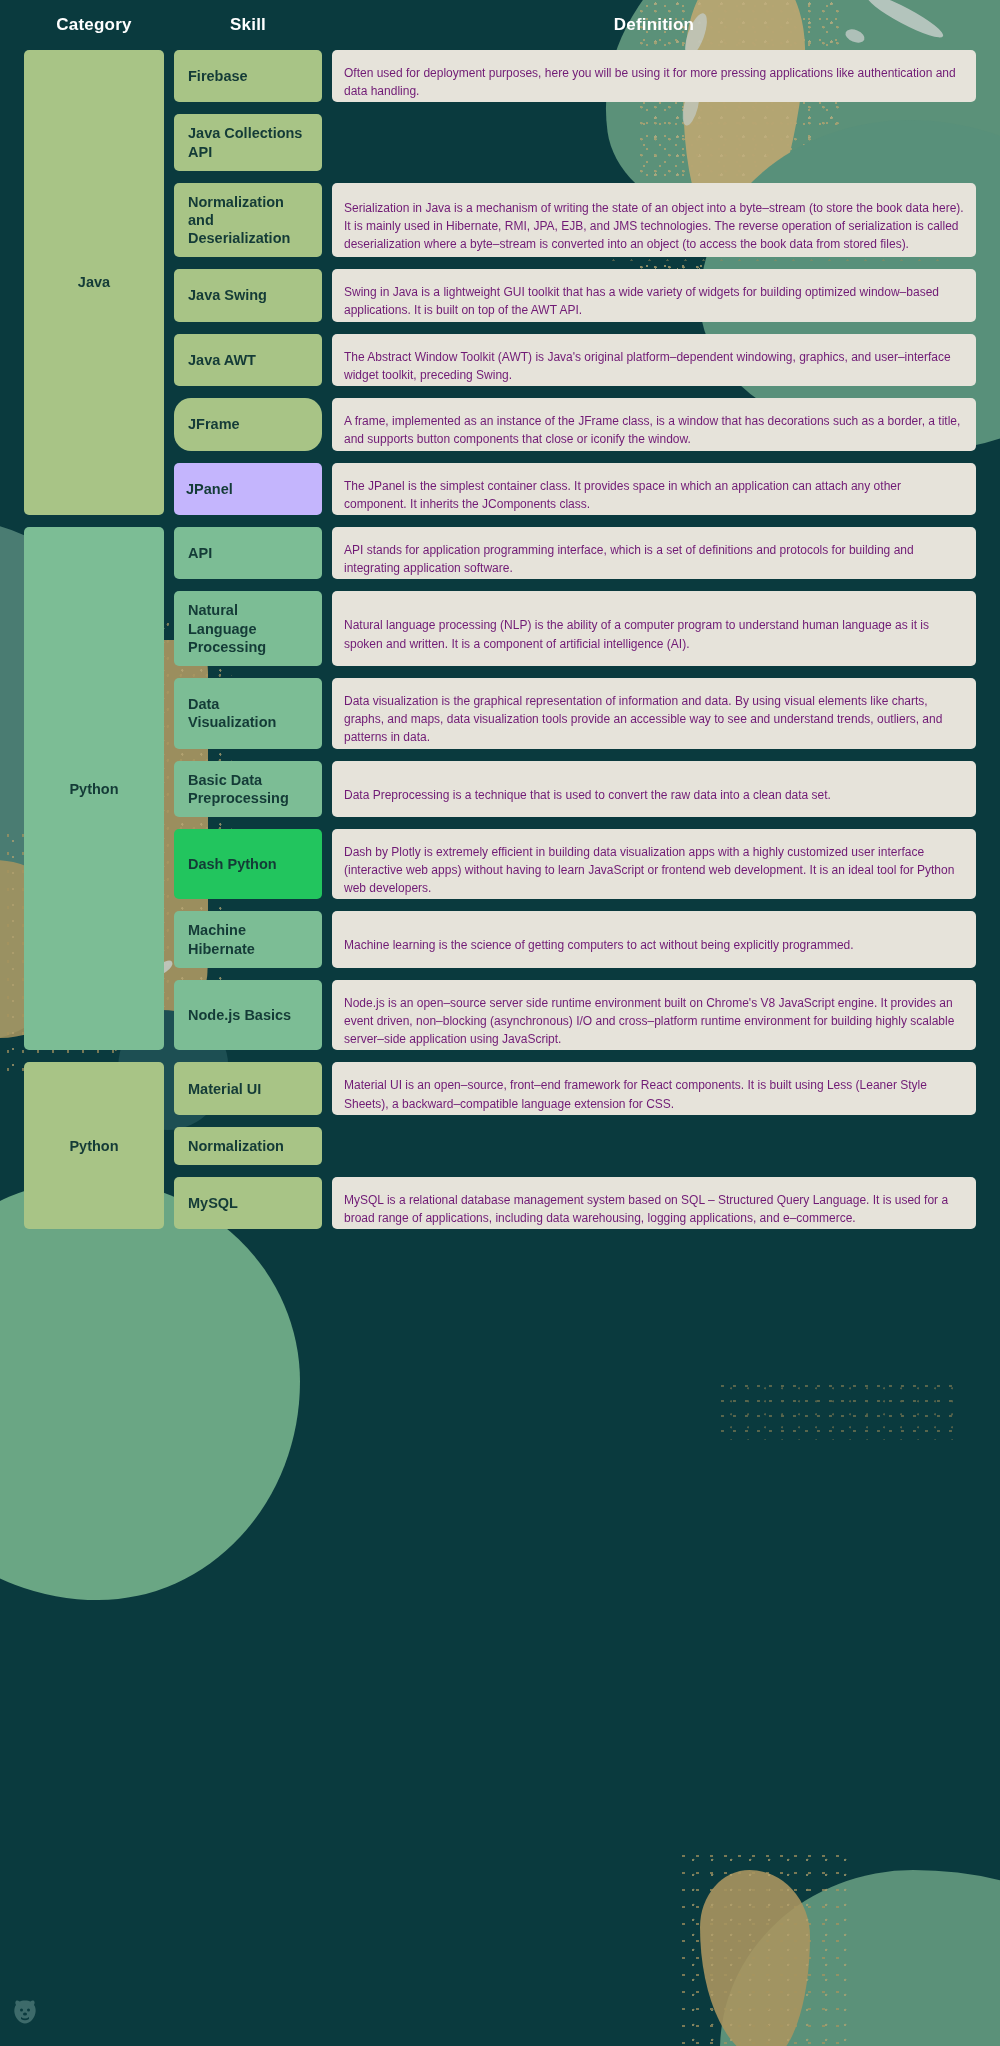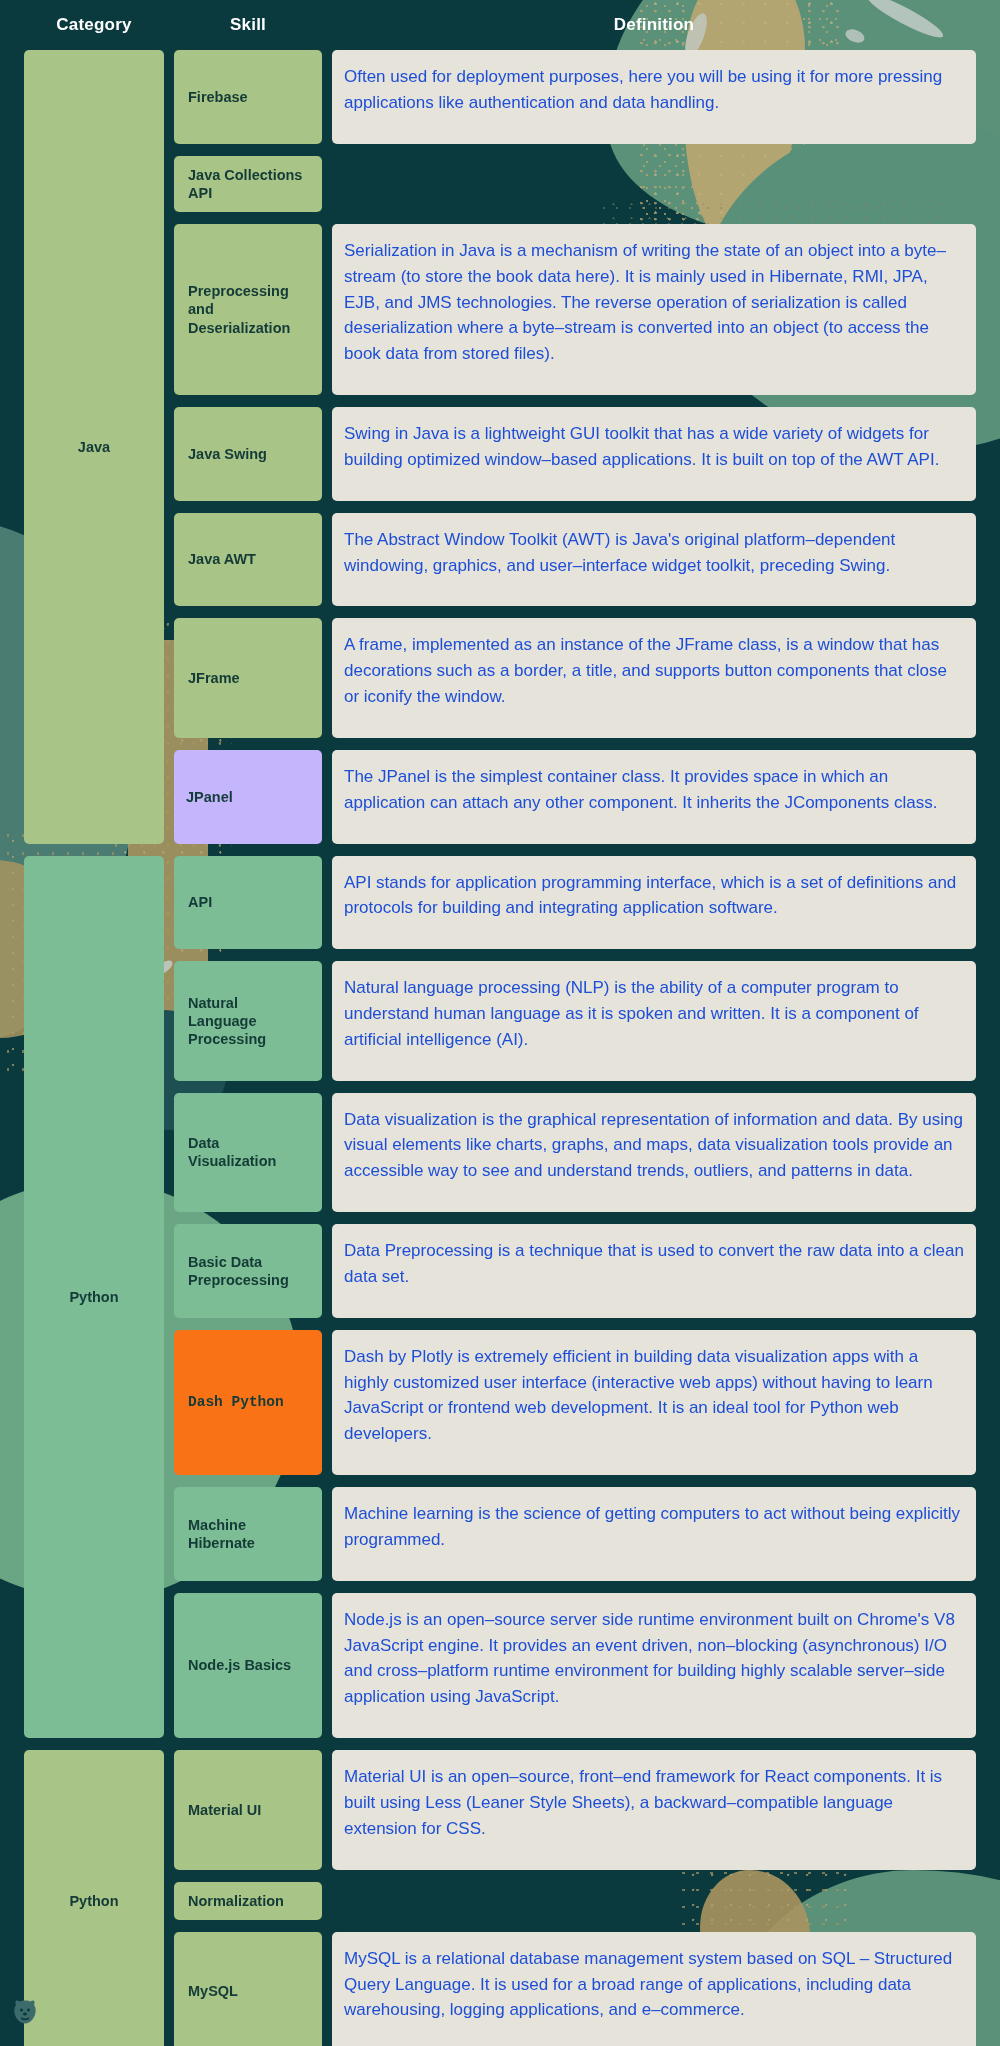--- a/index.html
+++ b/index.html
@@ -242,23 +242,23 @@
     font-size: 14.5px;
     font-weight: 700;
     line-height: 1.25;
   }
   .def-cell {
     flex: 1;
     background: #e6e3da;
     border-radius: 5px;
     display: flex;
     align-items: center;
-    padding: 14px 12px 28px 12px;
-    color: #1d4ed8;
-    font-size: 17px;
+    padding: 14px 12px 2px 12px;
+    color: #701a75;
+    font-size: 12px;
     line-height: 1.52;
     font-weight: 400;
   }
 
   
   .footer-logo {
     position: absolute;
     left: 12px;
     bottom: 18px;
     z-index: 6;
@@ -308,33 +308,33 @@
           <div class="cat-cell" style="background: rgb(168, 196, 134);">Java</div>
           <div class="rows">
             <div class="row">
               <div class="skill-cell" style="background: rgb(168, 196, 134);">Firebase</div>
               <div class="def-cell">Often used for deployment purposes, here you will be using it for more pressing applications like authentication and data handling.</div>
             </div>
             <div class="row">
               <div class="skill-cell" style="background: rgb(168, 196, 134);">Java Collections API</div>
             </div>
             <div class="row">
-              <div class="skill-cell" style="background: rgb(168, 196, 134);">Preprocessing and Deserialization</div>
+              <div class="skill-cell" style="background: rgb(168, 196, 134);">Normalization and Deserialization</div>
               <div class="def-cell">Serialization in Java is a mechanism of writing the state of an object into a byte–stream (to store the book data here). It is mainly used in Hibernate, RMI, JPA, EJB, and JMS technologies. The reverse operation of serialization is called deserialization where a byte–stream is converted into an object (to access the book data from stored files).</div>
             </div>
             <div class="row">
               <div class="skill-cell" style="background: rgb(168, 196, 134);">Java Swing</div>
               <div class="def-cell">Swing in Java is a lightweight GUI toolkit that has a wide variety of widgets for building optimized window–based applications. It is built on top of the AWT API.</div>
             </div>
             <div class="row">
               <div class="skill-cell" style="background: rgb(168, 196, 134);">Java AWT</div>
               <div class="def-cell">The Abstract Window Toolkit (AWT) is Java's original platform–dependent windowing, graphics, and user–interface widget toolkit, preceding Swing.</div>
             </div>
             <div class="row">
-              <div class="skill-cell" style="background: rgb(168, 196, 134);">JFrame</div>
+              <div class="skill-cell" style="background: rgb(168, 196, 134); border-radius: 17px;">JFrame</div>
               <div class="def-cell">A frame, implemented as an instance of the JFrame class, is a window that has decorations such as a border, a title, and supports button components that close or iconify the window.</div>
             </div>
             <div class="row">
               <div class="skill-cell" style="background: #c4b5fd; padding-left: 12px;">JPanel</div>
               <div class="def-cell">The JPanel is the simplest container class. It provides space in which an application can attach any other component. It inherits the JComponents class.</div>
             </div>
           </div>
         </div>
         <div class="group">
           <div class="cat-cell" style="background: rgb(124, 189, 149);">Python</div>
@@ -349,21 +349,21 @@
             </div>
             <div class="row">
               <div class="skill-cell" style="background: rgb(124, 189, 149);">Data Visualization</div>
               <div class="def-cell">Data visualization is the graphical representation of information and data. By using visual elements like charts, graphs, and maps, data visualization tools provide an accessible way to see and understand trends, outliers, and patterns in data.</div>
             </div>
             <div class="row">
               <div class="skill-cell" style="background: rgb(124, 189, 149);">Basic Data Preprocessing</div>
               <div class="def-cell">Data Preprocessing is a technique that is used to convert the raw data into a clean data set.</div>
             </div>
             <div class="row">
-              <div class="skill-cell" style="background: #f97316; font-family: Liberation Mono, monospace;">Dash Python</div>
+              <div class="skill-cell" style="background: #22c55e;">Dash Python</div>
               <div class="def-cell">Dash by Plotly is extremely efficient in building data visualization apps with a highly customized user interface (interactive web apps) without having to learn JavaScript or frontend web development. It is an ideal tool for Python web developers.</div>
             </div>
             <div class="row">
               <div class="skill-cell" style="background: rgb(124, 189, 149);">Machine Hibernate</div>
               <div class="def-cell">Machine learning is the science of getting computers to act without being explicitly programmed.</div>
             </div>
             <div class="row">
               <div class="skill-cell" style="background: rgb(124, 189, 149);">Node.js Basics</div>
               <div class="def-cell">Node.js is an open–source server side runtime environment built on Chrome's V8 JavaScript engine. It provides an event driven, non–blocking (asynchronous) I/O and cross–platform runtime environment for building highly scalable server–side application using JavaScript.</div>
             </div>

